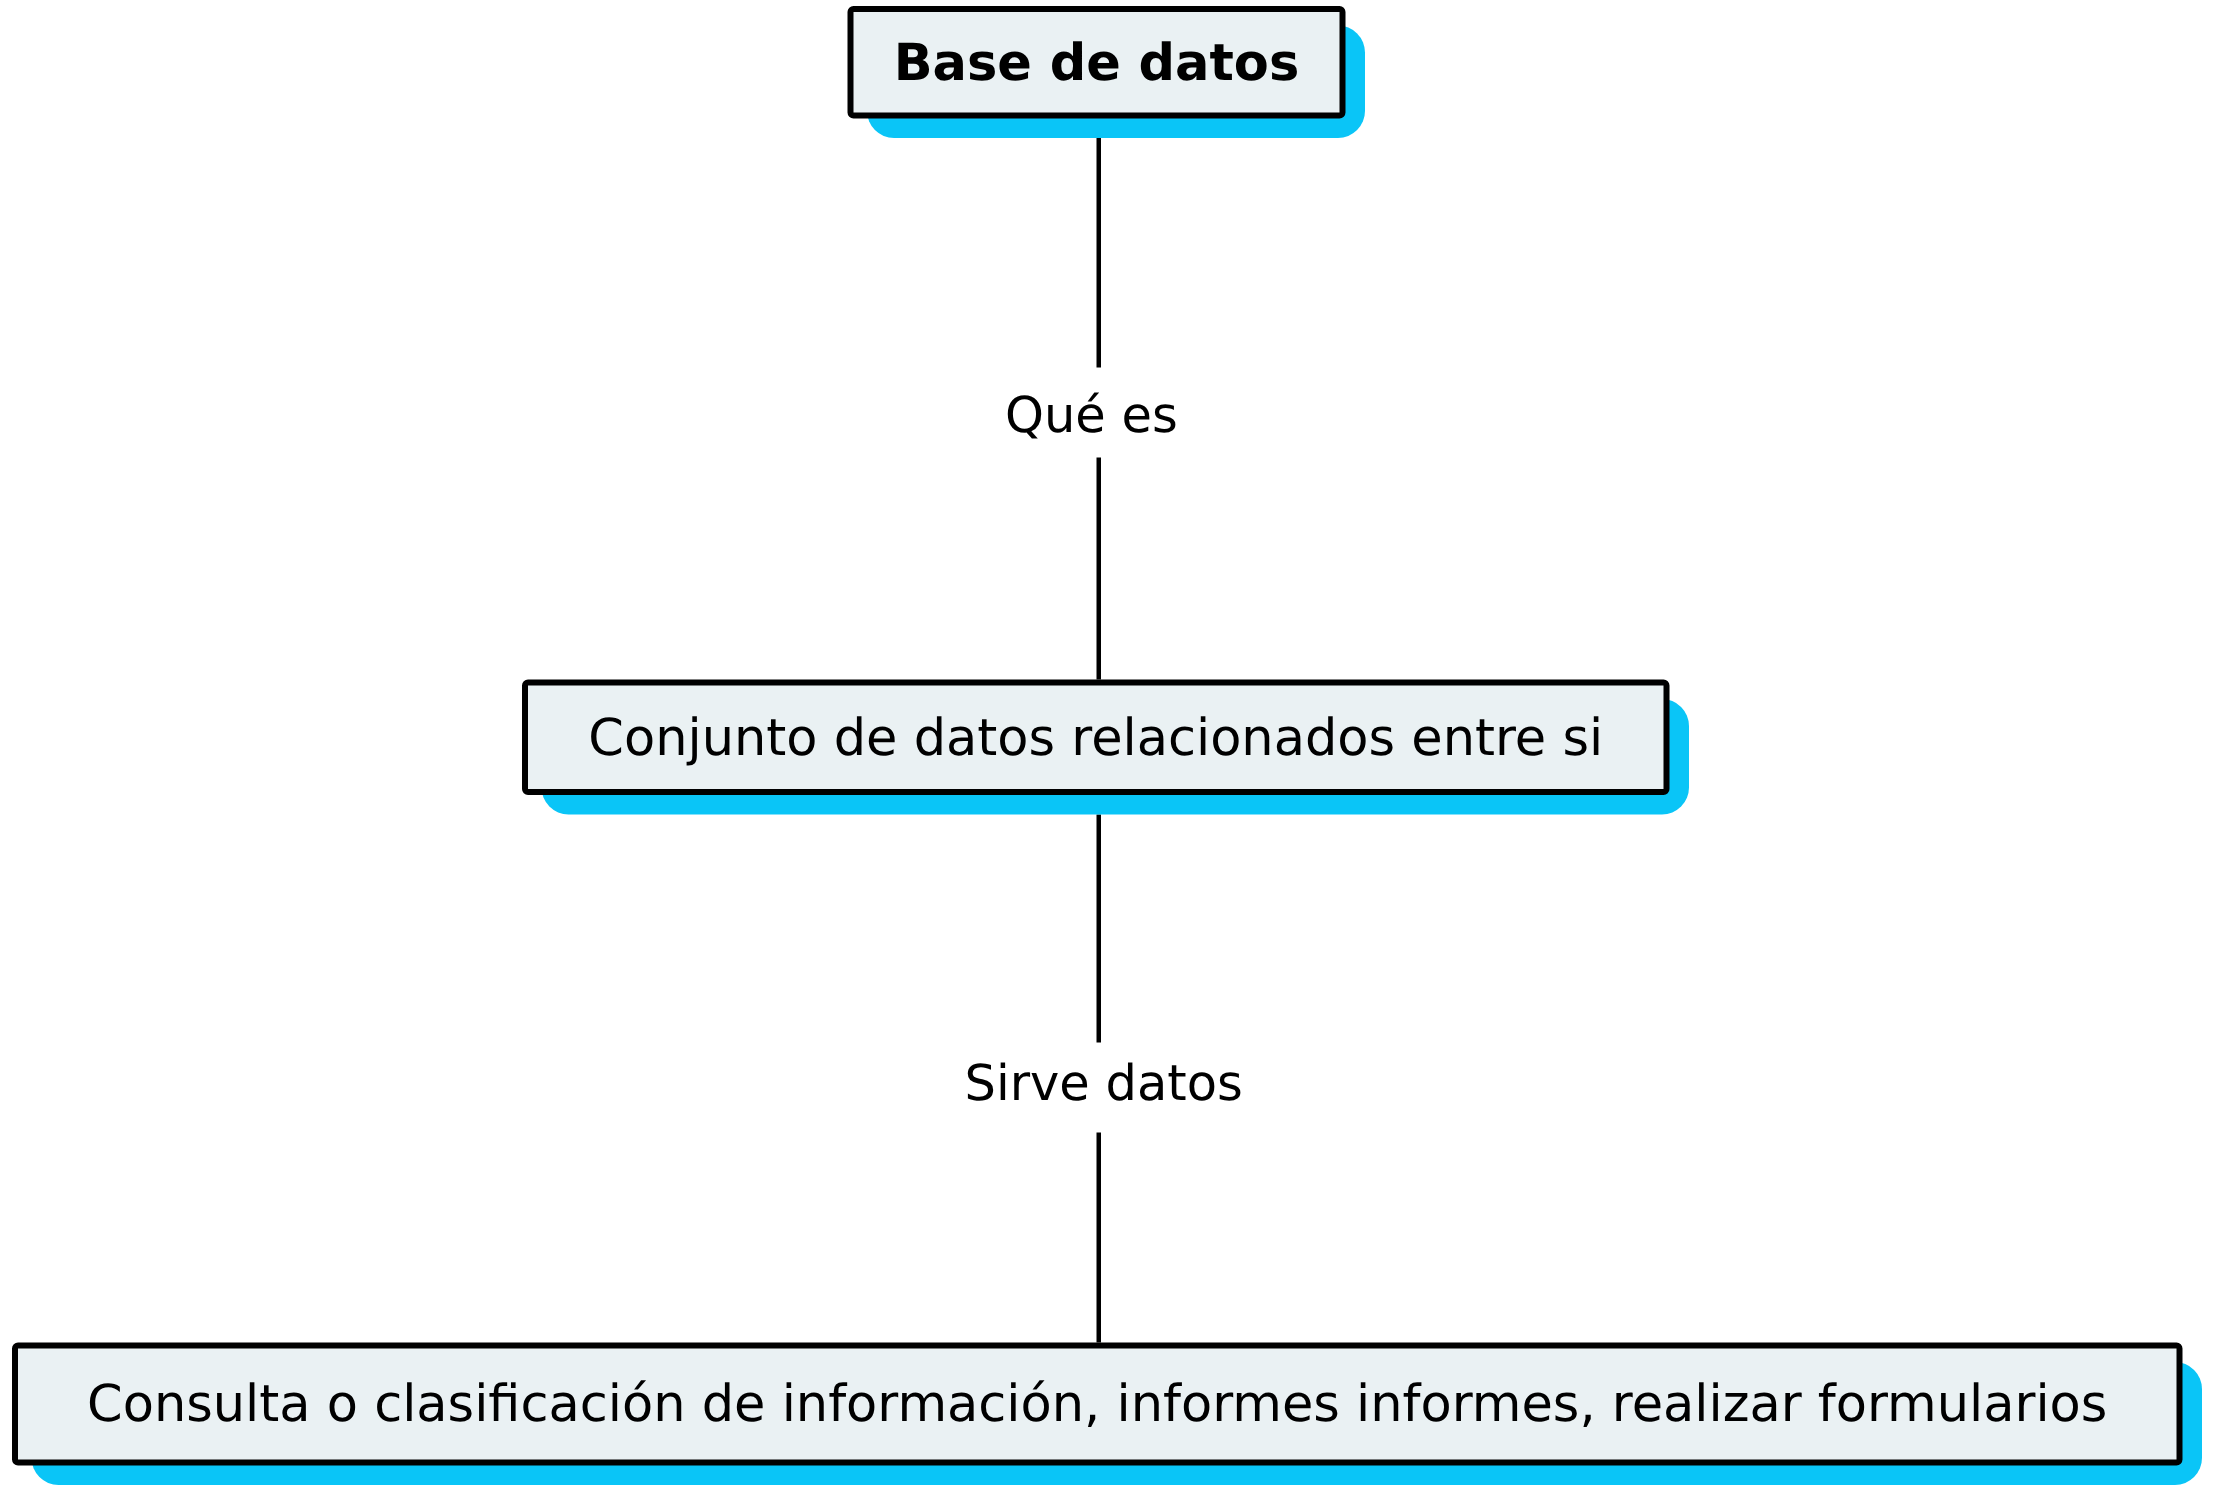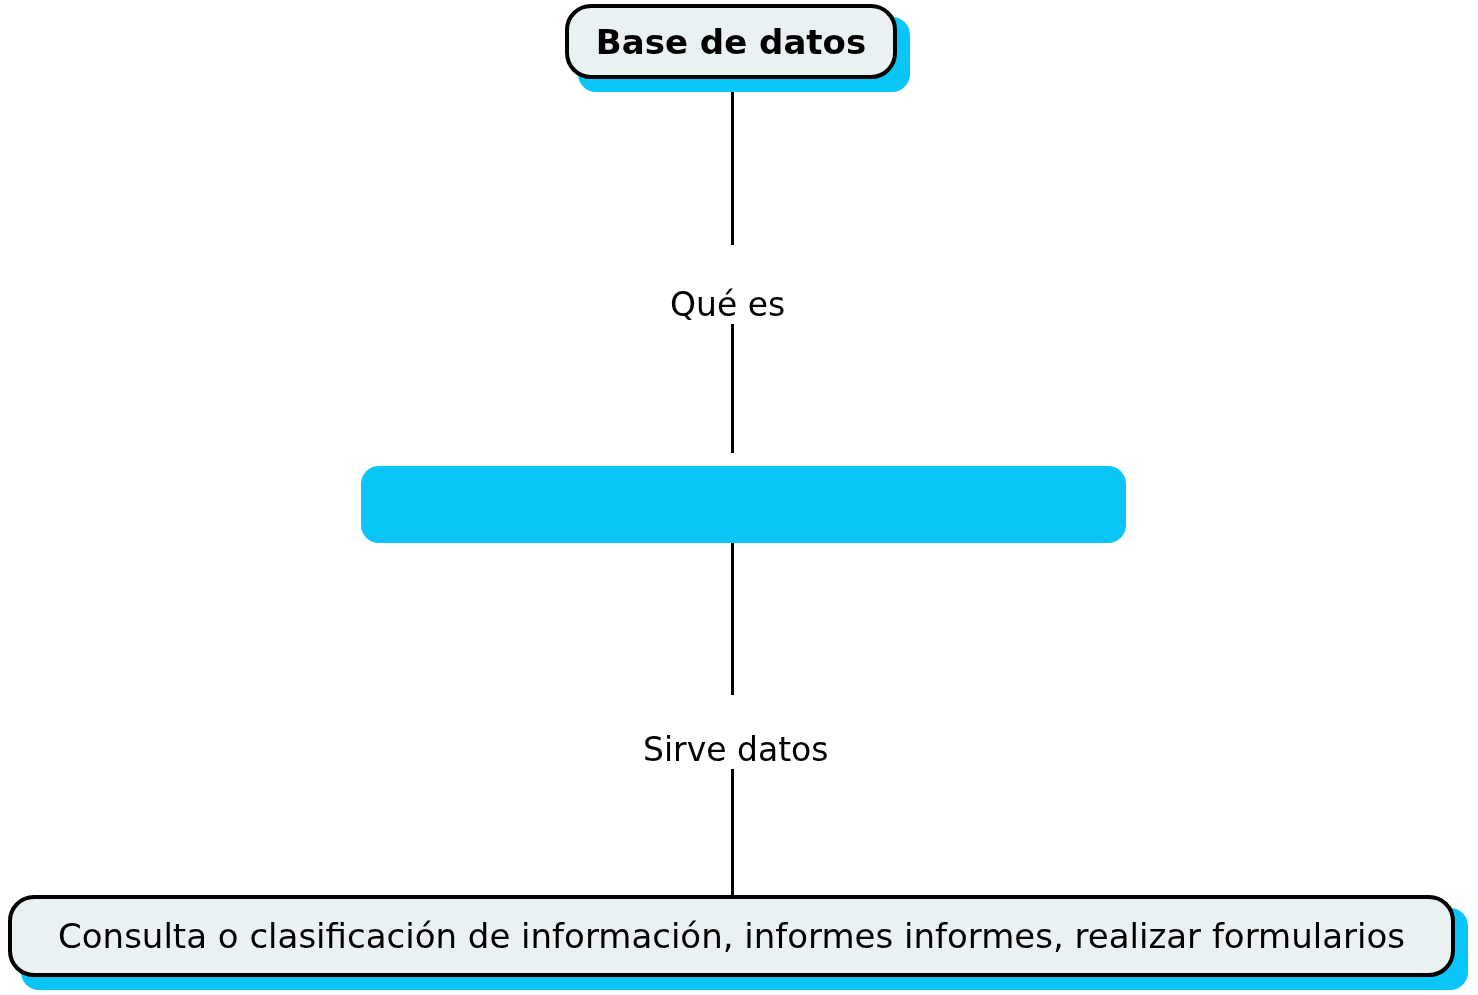--- a/index.html
+++ b/index.html
@@ -27,30 +27,29 @@
   .edge-label {
     position: absolute;
     color: #000000;
     font-family: "DejaVu Sans", sans-serif;
     font-size: 33px;
     line-height: 38px;
     white-space: nowrap;
     background: #ffffff;
     padding: 0 10px;
     text-align: center;
-    margin-top: 28px;
   }
 
   
   .node {
     position: absolute;
     box-sizing: border-box;
     background: #eaf1f3;
     border: 4px solid #000000;
-    border-radius: 26px;
+    border-radius: 4px;
     display: flex;
     align-items: center;
     justify-content: center;
     color: #000000;
     font-family: "DejaVu Sans", sans-serif;
     font-size: 34px;
     line-height: 40px;
     white-space: nowrap;
     z-index: 2;
   }
@@ -95,17 +94,18 @@
   <div class="edge-label" id="edge-label-1">Qué es</div>
 
   <div class="connector" id="connector-2a"></div>
   <div class="connector" id="connector-2b"></div>
   <div class="edge-label" id="edge-label-2">Sirve datos</div>
 
   <div class="node-shadow" id="node-root-shadow"></div>
   <div class="node root" id="node-root">Base de datos</div>
 
   <div class="node-shadow" id="node-mid-shadow"></div>
+  <div class="node" id="node-mid">Conjunto de datos relacionados entre si</div>
 
   <div class="node-shadow" id="node-leaf-shadow"></div>
   <div class="node" id="node-leaf">Consulta o clasificación de información, informes informes, realizar formularios</div>
 
 </div>
 
 </body></html>

